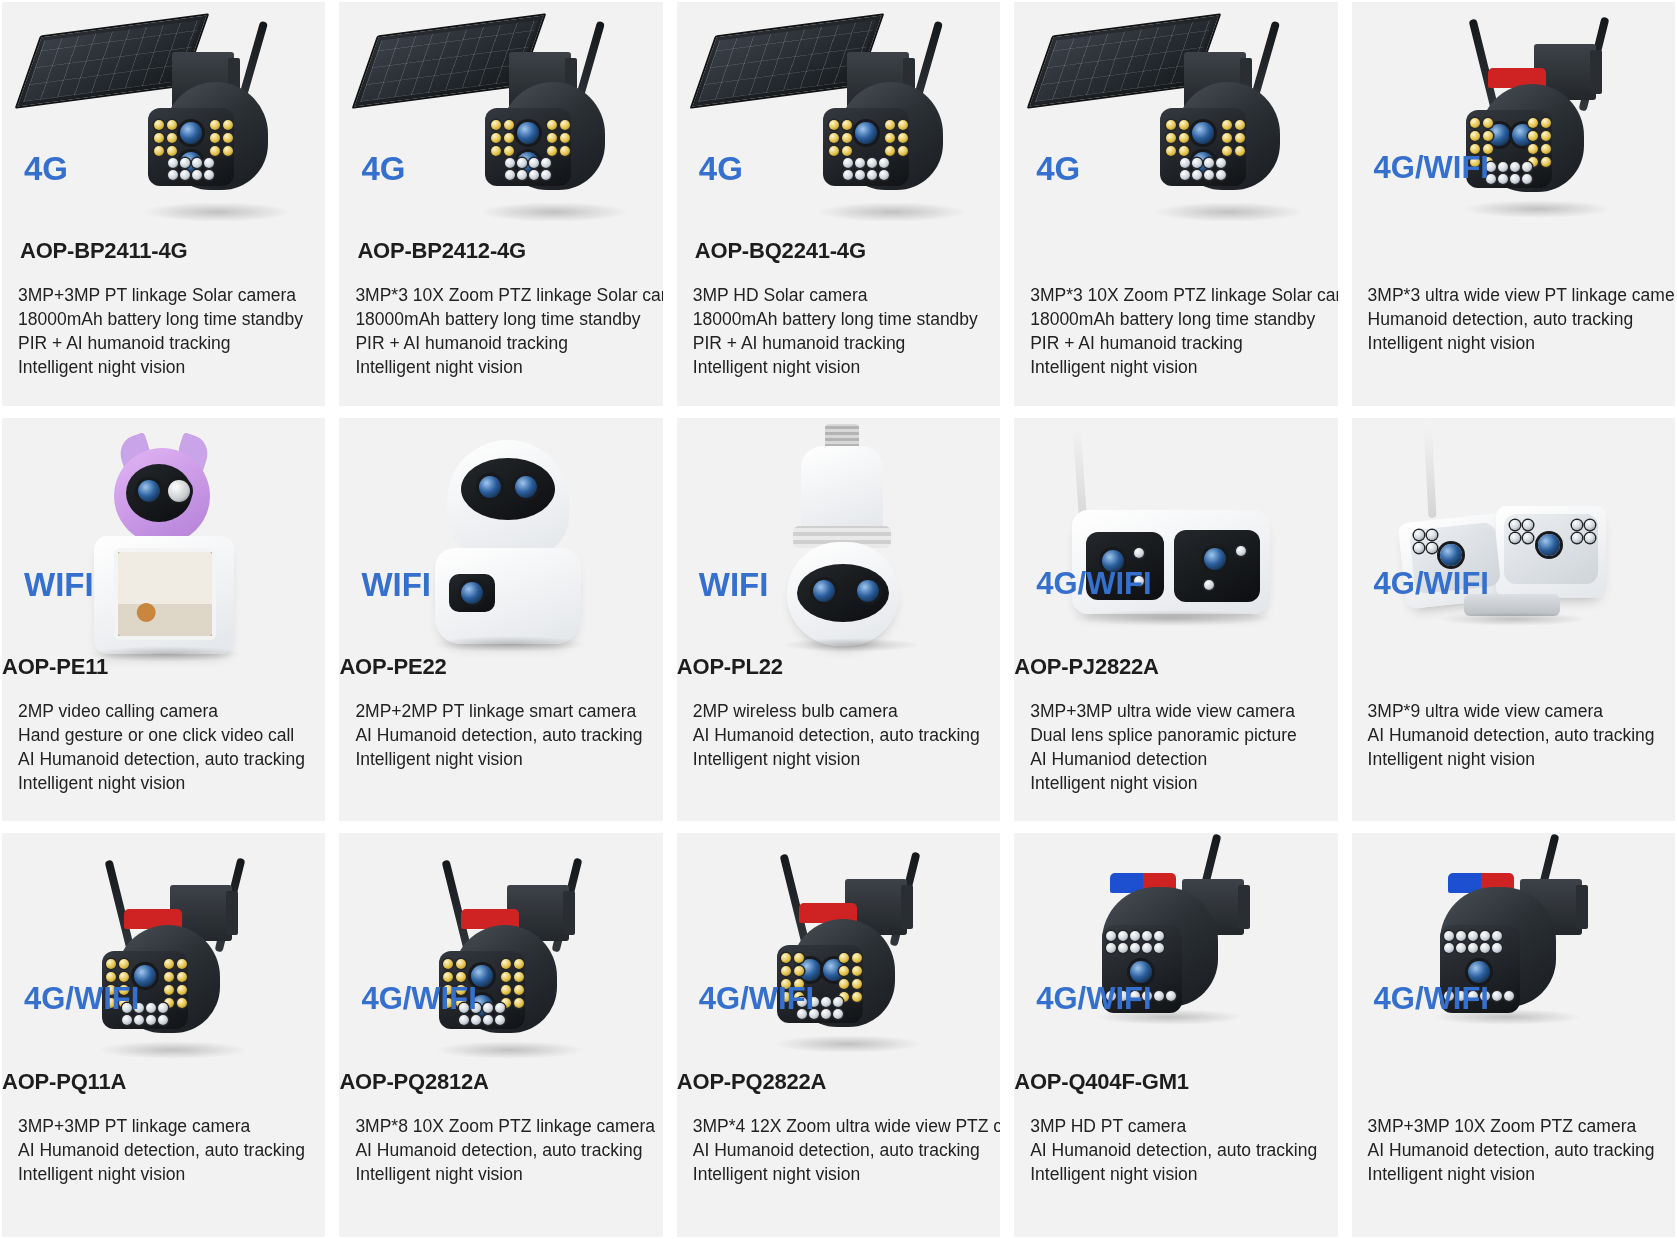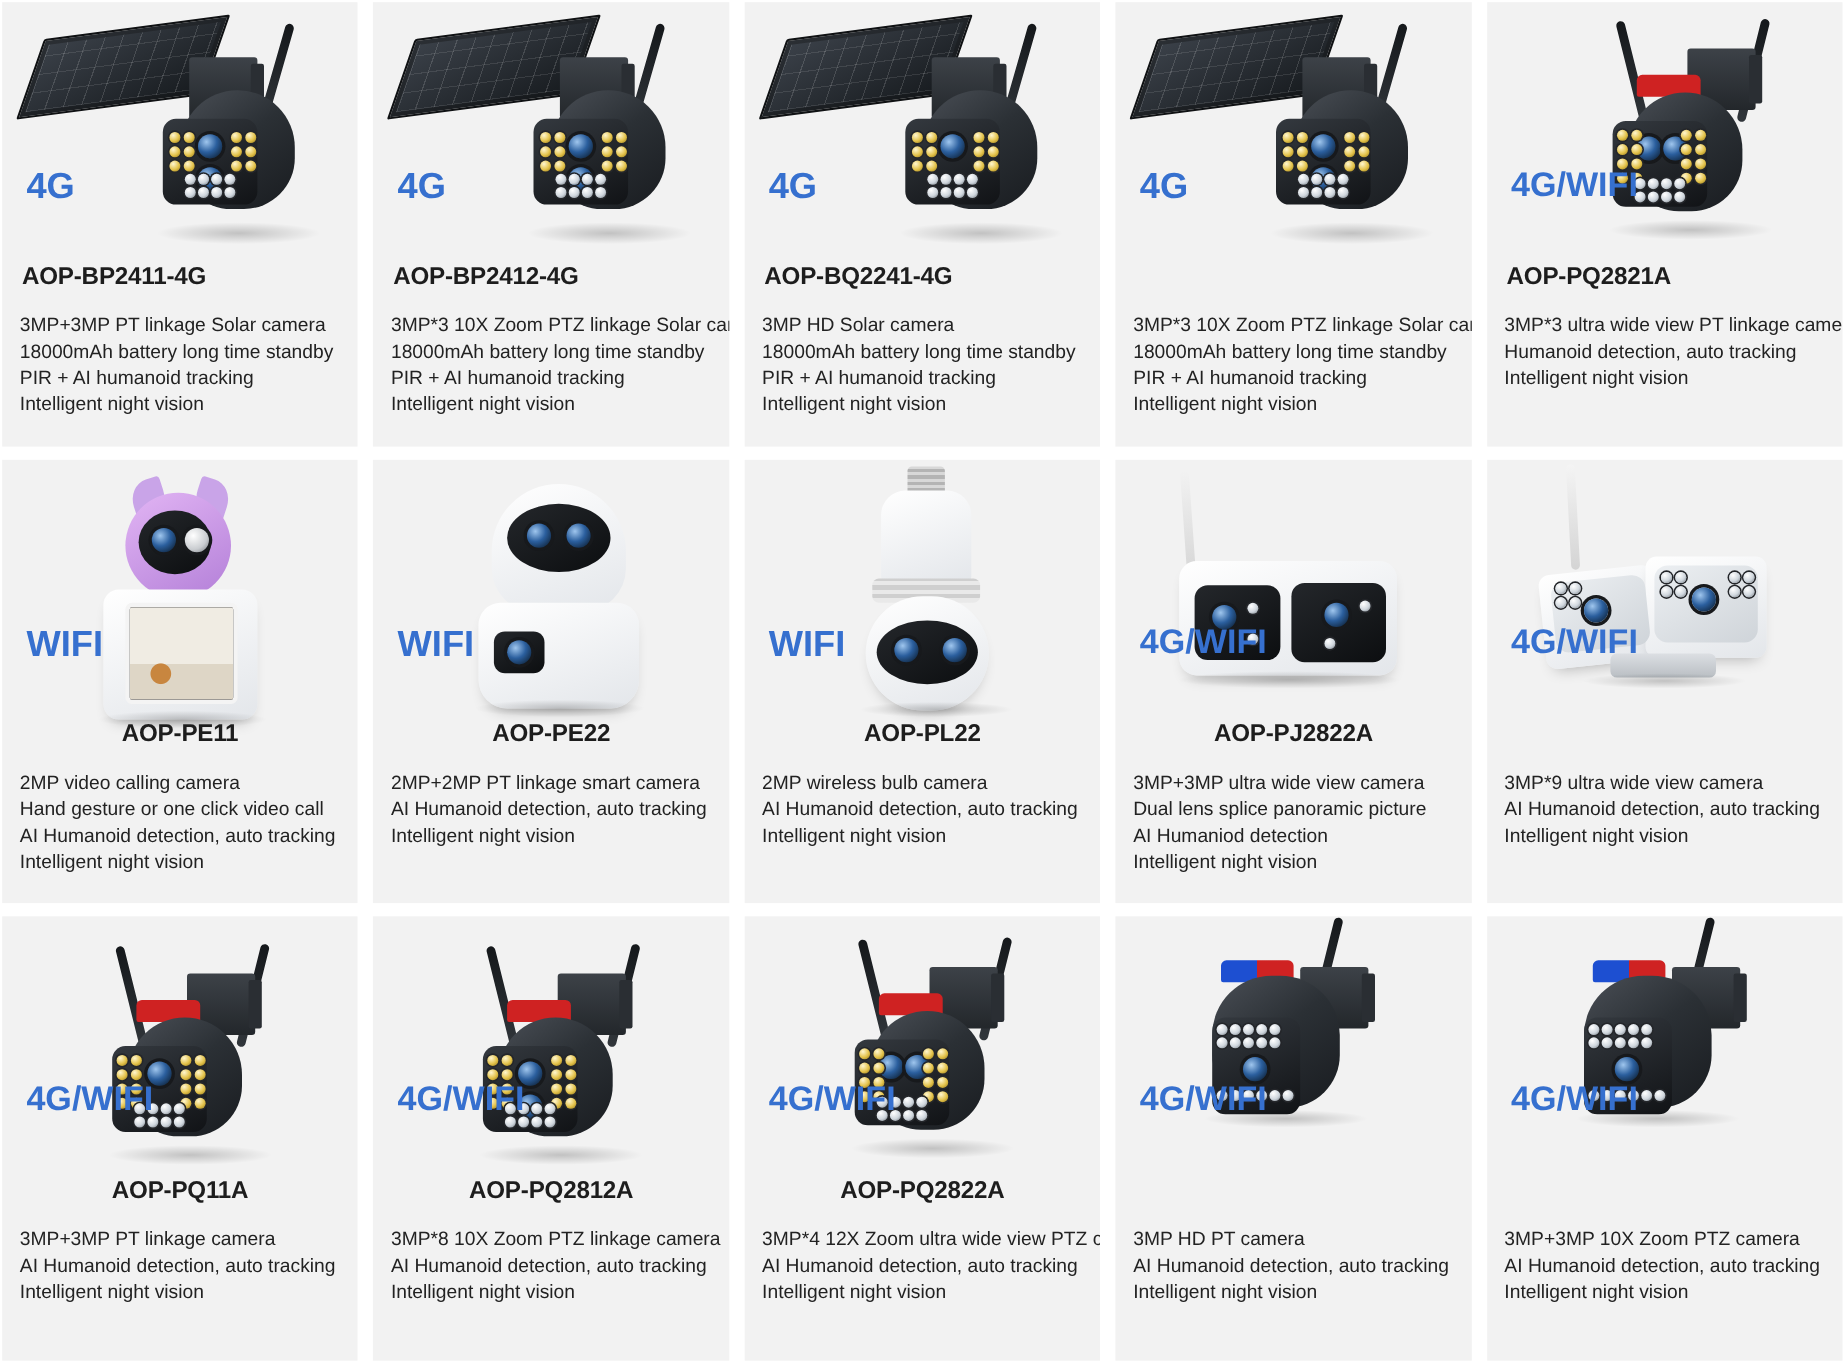--- a/index.html
+++ b/index.html
@@ -37,21 +37,20 @@
     letter-spacing: 0px;
     z-index: 5;
     line-height: 1;
     white-space: nowrap;
   }
   .badge.small { font-size: 31px; }
   .model {
     position: absolute;
     left: 0; right: 0;
     top: 236px;
-    text-align: center;
     font-size: 22px;
     font-weight: bold;
     color: #1d1d1d;
     z-index: 6;
     letter-spacing: -0.2px;
   }
   .model.leftish { text-align: left; padding-left: 18px; }
   .desc {
     position: absolute;
     left: 16px; right: 6px;
@@ -402,21 +401,20 @@
               <div class="led w"></div>
               <div class="led w"></div>
               <div class="led w"></div>
               <div class="led w"></div>
             </div>
           </div>
           <div class="shadow-ellipse" style="left:110px;top:198px;width:150px;height:18px"></div>
         </div>
         <div class="badge small">4G/WIFI</div>
       </div>
-      <div class="model leftish">AOP-PQ2821A</div>
       <div class="desc">
         <div>3MP*3 ultra wide view PT linkage camera</div>
         <div>Humanoid detection, auto tracking</div>
         <div>Intelligent night vision</div>
       </div>
     </div>
     <div class="card">
       <div class="card-media">
         <div class="art">
           <div class="ear" style="left:118px;top:18px;transform:rotate(-18deg)"></div>
@@ -732,20 +730,21 @@
               <div class="led w"></div>
               <div class="led w"></div>
               <div class="led w"></div>
               <div class="led w"></div>
             </div>
           </div>
           <div class="shadow-ellipse" style="left:80px;top:176px;width:150px;height:16px"></div>
         </div>
         <div class="badge small">4G/WIFI</div>
       </div>
+      <div class="model">AOP-Q404F-GM1</div>
       <div class="desc">
         <div>3MP HD PT camera</div>
         <div>AI Humanoid detection, auto tracking</div>
         <div>Intelligent night vision</div>
       </div>
     </div>
     <div class="card">
       <div class="card-media">
         <div class="art">
           <div class="antenna" style="left:188px;top:0px;transform:rotate(14deg)"></div>

